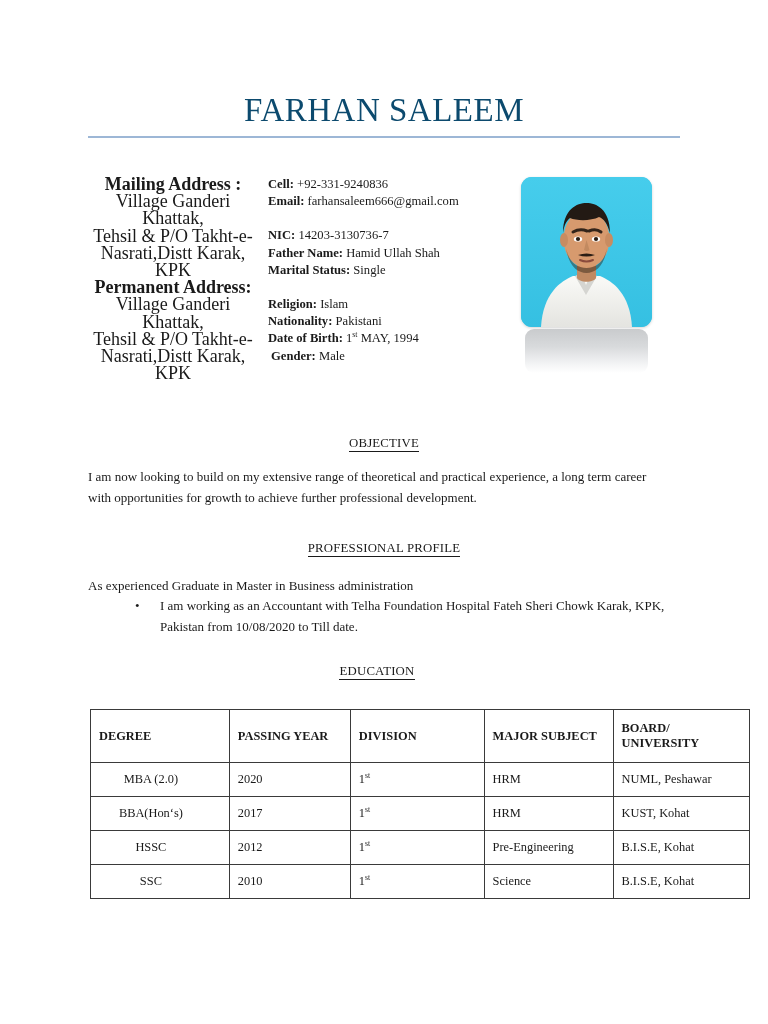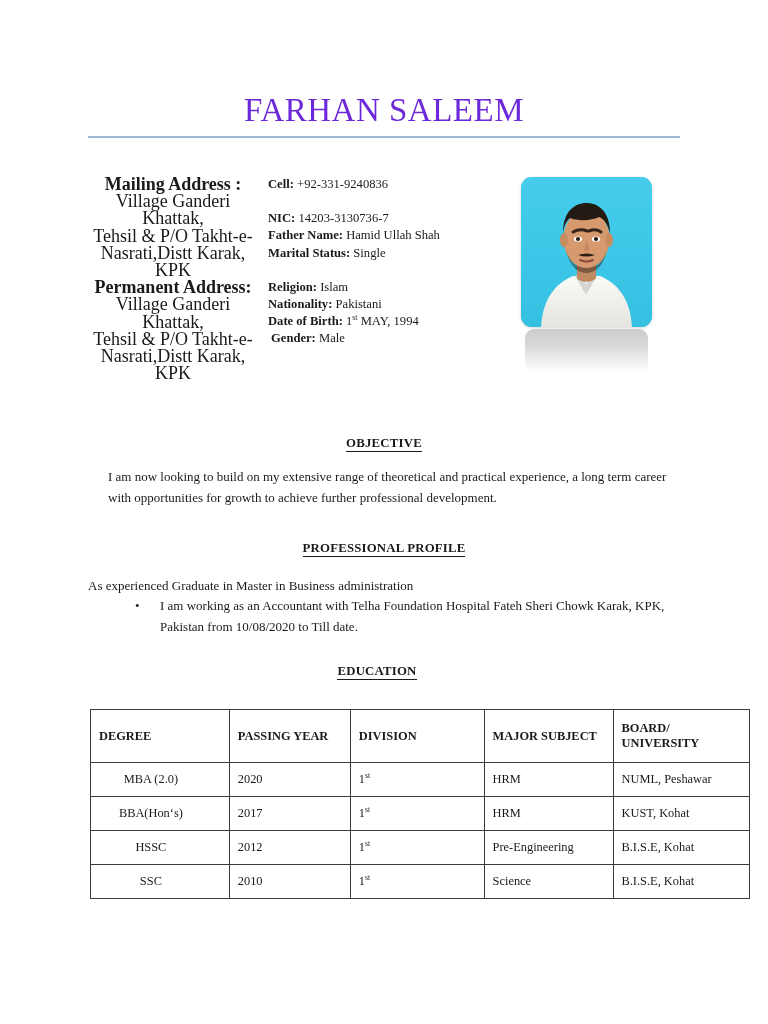--- a/index.html
+++ b/index.html
@@ -25,21 +25,21 @@
   
   .doc-title {
     position: absolute;
     left: 0;
     right: 0;
     top: 92px;
     text-align: center;
     font-family: "Liberation Serif", "DejaVu Serif", serif;
     font-size: 33px;
     letter-spacing: 0.5px;
-    color: #6d28d9;
+    color: #0c4a6e;
     font-weight: 400;
   }
   .title-rule {
     position: absolute;
     left: 88px;
     top: 136px;
     width: 592px;
     height: 2px;
     background: #9DB7D6;
   }
@@ -99,41 +99,41 @@
     border-radius: 9px;
     background: linear-gradient(to bottom, #c9cbcd 0%, #d8dadc 40%, #f2f3f4 78%, #ffffff 100%);
   }
 
   
   .section-head {
     position: absolute;
     left: 0;
     right: 0;
     text-align: center;
-    font-weight: bold;
+    font-weight: normal;
     font-size: 12.8px;
     letter-spacing: 0.2px;
   }
   .section-head span {
     border-bottom: 1.6px solid #1a1a1a;
     padding-bottom: 1px;
   }
   .head-objective { top: 436px; padding-right: 0px; }
   .head-profile   { top: 541px; }
   .head-education { top: 664px; padding-right: 14px; }
 
   .body-text {
     position: absolute;
     left: 88px;
     width: 583px;
     font-size: 13px;
     line-height: 20.5px;
     text-align: left;
   }
-  .objective-text { top: 467px; margin-left: 20px; }
+  .objective-text { top: 467px; }
   .profile-lead   { top: 576px; }
 
   .bullet-list {
     position: absolute;
     left: 88px;
     top: 596px;
     width: 583px;
     margin: 0;
     padding: 0;
     list-style: none;
@@ -203,20 +203,24 @@
     <div><b>Permanent Address:</b></div>
     <div>Village Ganderi Khattak,</div>
     <div>Tehsil &amp; P/O Takht-e-</div>
     <div>Nasrati,Distt Karak, KPK</div>
   </div>
 
   <div class="info-mid">
     <div>
       <b>Cell:</b>
       <span>+92-331-9240836</span>
+    </div>
+    <div>
+      <b>Email:</b>
+      <span>farhansaleem666@gmail.com</span>
     </div>
     <div class="spacer-line"></div>
     <div>
       <b>NIC:</b>
       <span>14203-3130736-7</span>
     </div>
     <div>
       <b>Father Name:</b>
       <span>Hamid Ullah Shah</span>
     </div>

